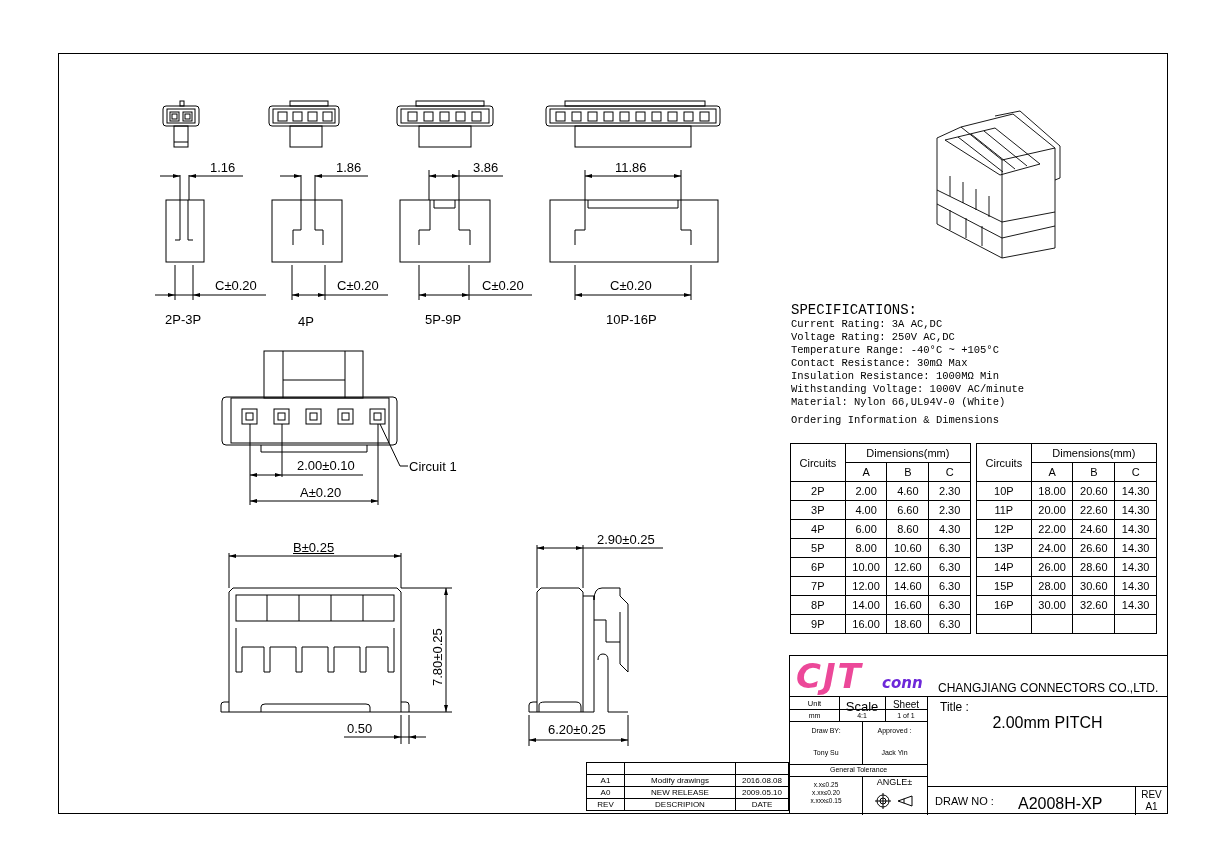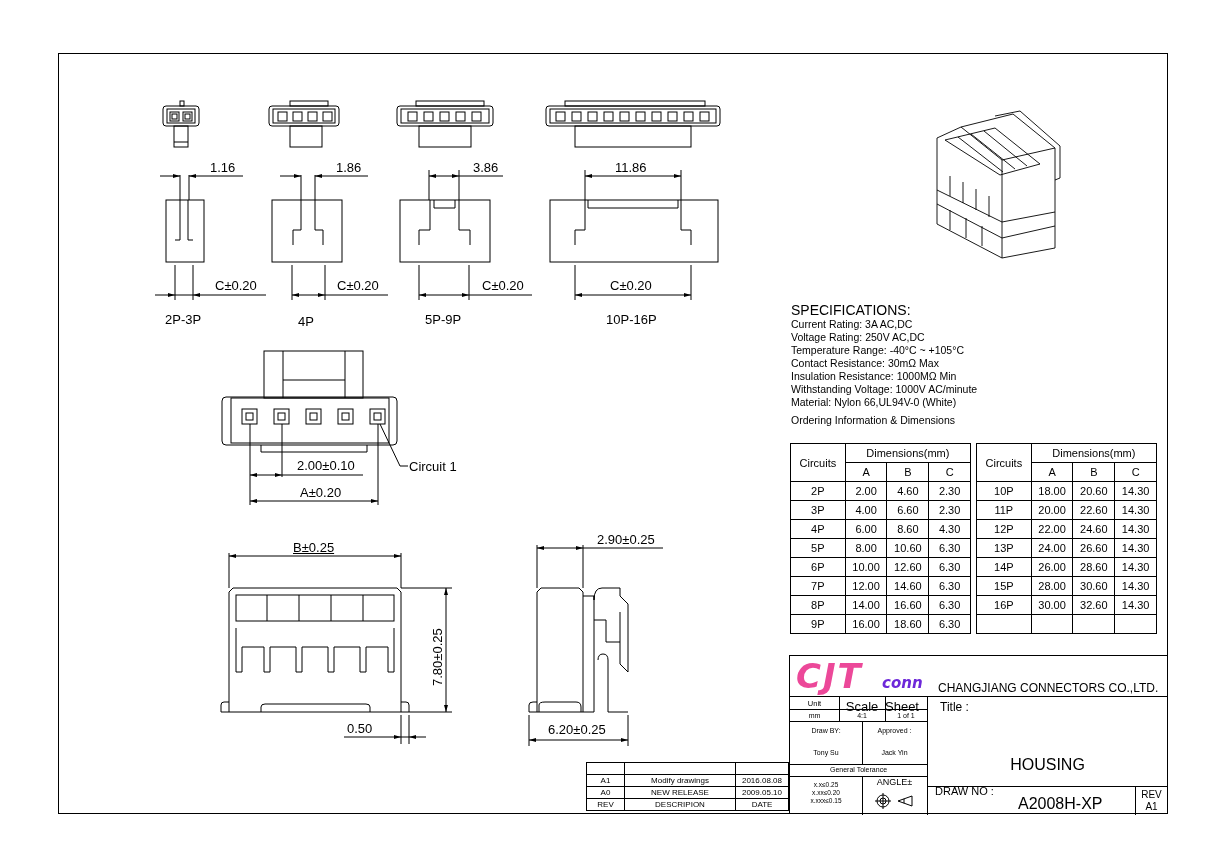--- a/index.html
+++ b/index.html
@@ -1,20 +1,20 @@
 <!DOCTYPE html>
 <html><head>
 <meta charset="utf-8">
 <style>
   html,body{margin:0;padding:0;background:#fff;}
   body{width:1228px;height:868px;position:relative;overflow:hidden;font-family:"Liberation Sans",sans-serif;color:#000;}
   .sheet{position:absolute;left:58px;top:53px;width:1110px;height:761px;border:1px solid #000;box-sizing:border-box;}
   svg.draw{position:absolute;left:0;top:0;}
   .lbl{position:absolute;font-size:13px;white-space:nowrap;line-height:1;}
-  .spec{position:absolute;left:791px;top:302px;font-size:10.5px;line-height:13px;}
+  .spec{position:absolute;left:791px;top:302px;font-size:10.5px;line-height:13px;font-family:Liberation Mono, monospace;}
   .spec .h{font-size:14px;line-height:16px;}
   .spec .ord{margin-top:5px;}
   table.ord{position:absolute;border-collapse:collapse;font-size:11px;}
   table.ord td{border:1px solid #000;text-align:center;height:18px;padding:0;}
   .tb{position:absolute;left:789px;top:655px;width:379px;height:159px;border-top:1px solid #000;border-left:1px solid #000;box-sizing:border-box;}
   .abs{position:absolute;white-space:nowrap;}
   .ln{position:absolute;background:#000;}
   table.rev{position:absolute;left:586px;top:762px;border-collapse:collapse;font-size:8px;}
   table.rev td{border:1px solid #000;text-align:center;height:11px;padding:0;}
 </style>
@@ -435,21 +435,21 @@
   <div class="ln" style="left:72px;top:65px;width:1px;height:43px;"></div>
   <div class="ln" style="left:72px;top:120px;width:1px;height:39px;"></div>
   <div class="ln" style="left:345px;top:130px;width:1px;height:29px;"></div>
 
   <div class="abs" style="left:6px;top:1px;font-family:'DejaVu Sans',sans-serif;font-weight:bold;font-style:italic;font-size:34px;letter-spacing:2px;color:#ec4899;line-height:38px;">CJT</div>
   <div class="abs" style="left:92px;top:18px;font-family:'DejaVu Sans',sans-serif;font-weight:bold;font-style:italic;font-size:15px;color:#6d28d9;line-height:18px;">conn</div>
   <div class="abs" style="left:148px;top:25px;font-size:12px;">CHANGJIANG CONNECTORS CO.,LTD.</div>
 
   <div class="abs" style="left:0;top:43px;width:49px;text-align:center;font-size:7.5px;">Unit</div>
   <div class="abs" style="left:49px;top:43px;width:46px;text-align:center;font-size:13px;">Scale</div>
-  <div class="abs" style="left:95px;top:43px;width:42px;text-align:left;font-size:13px;">Sheet</div>
+  <div class="abs" style="left:95px;top:43px;width:42px;text-align:center;font-size:10px;">Sheet</div>
   <div class="abs" style="left:0;top:56px;width:49px;text-align:center;font-size:7px;">mm</div>
   <div class="abs" style="left:49px;top:56px;width:46px;text-align:center;font-size:7px;">4:1</div>
   <div class="abs" style="left:95px;top:56px;width:42px;text-align:center;font-size:7px;">1 of 1</div>
 
   <div class="abs" style="left:0;top:71px;width:72px;text-align:center;font-size:7px;">Draw BY:</div>
   <div class="abs" style="left:72px;top:71px;width:65px;text-align:center;font-size:7px;">Approved :</div>
   <div class="abs" style="left:0;top:93px;width:72px;text-align:center;font-size:7px;">Tony Su</div>
   <div class="abs" style="left:72px;top:93px;width:65px;text-align:center;font-size:7px;">Jack Yin</div>
 
   <div class="abs" style="left:0;top:110px;width:137px;text-align:center;font-size:7px;">General Tolerance</div>
@@ -461,20 +461,20 @@
   <div class="abs" style="left:72px;top:121px;width:65px;text-align:center;font-size:9px;">ANGLE±</div>
   <svg class="abs" style="left:84px;top:136px;" width="44" height="18" fill="none" stroke="#000" stroke-width="1">
     <circle cx="9" cy="9" r="6"></circle>
       <circle cx="9" cy="9" r="3"></circle>
       <line x1="1" y1="9" x2="17" y2="9"></line>
       <line x1="9" y1="1" x2="9" y2="17"></line>
     <path d="M24 9 L38 4 V14 Z M30 6.8 V11.2"></path>
   </svg>
 
   <div class="abs" style="left:150px;top:44px;font-size:12px;">Title :</div>
-  <div class="abs" style="left:137px;top:100px;width:241px;text-align:center;font-size:16px;">HOUSING</div>
-  <div class="abs" style="left:145px;top:129px;font-size:11px;">DRAW NO :</div>
+  <div class="abs" style="left:137px;top:58px;width:241px;text-align:center;font-size:16px;">2.00mm PITCH</div>
+  <div class="abs" style="left:145px;top:139px;font-size:11px;">DRAW NO :</div>
   <div class="abs" style="left:228px;top:139px;font-size:16px;">A2008H-XP</div>
   <div class="abs" style="left:345px;top:133px;width:33px;text-align:center;font-size:10px;line-height:12px;">
     <div>REV</div>
     <div>A1</div>
   </div>
 </div>
 
 </body></html>

